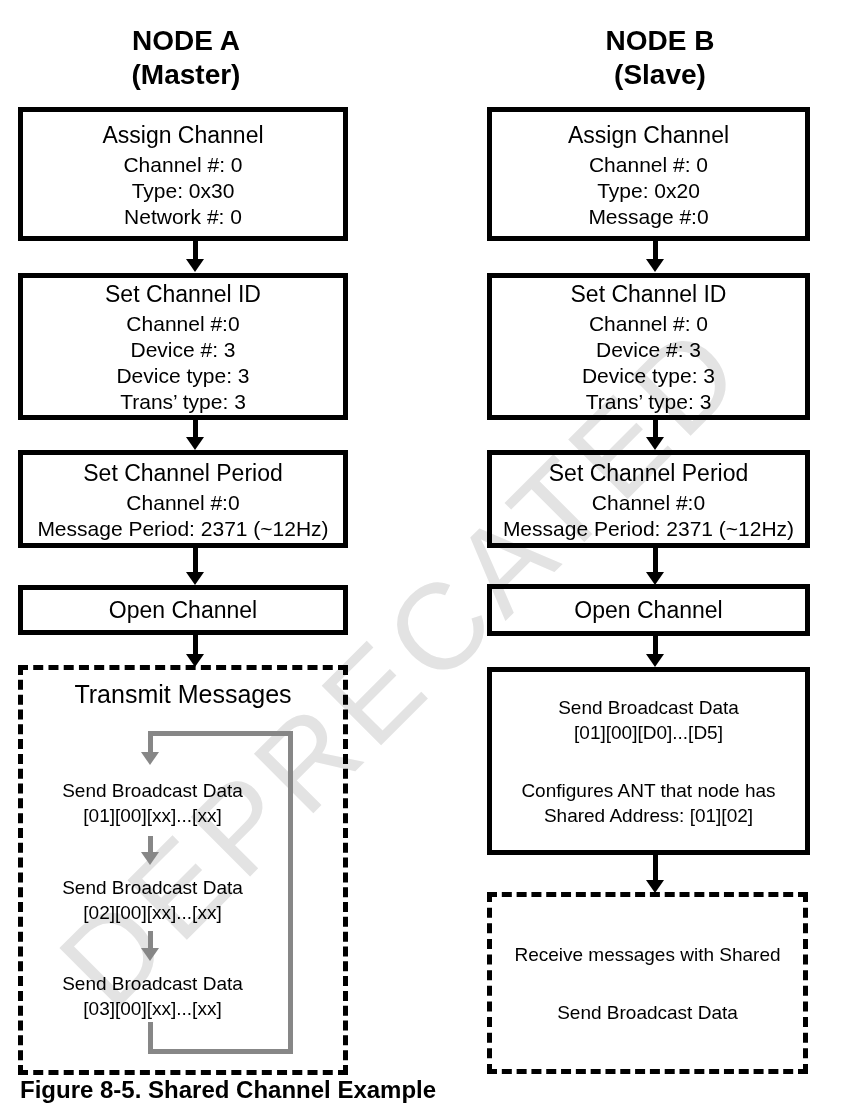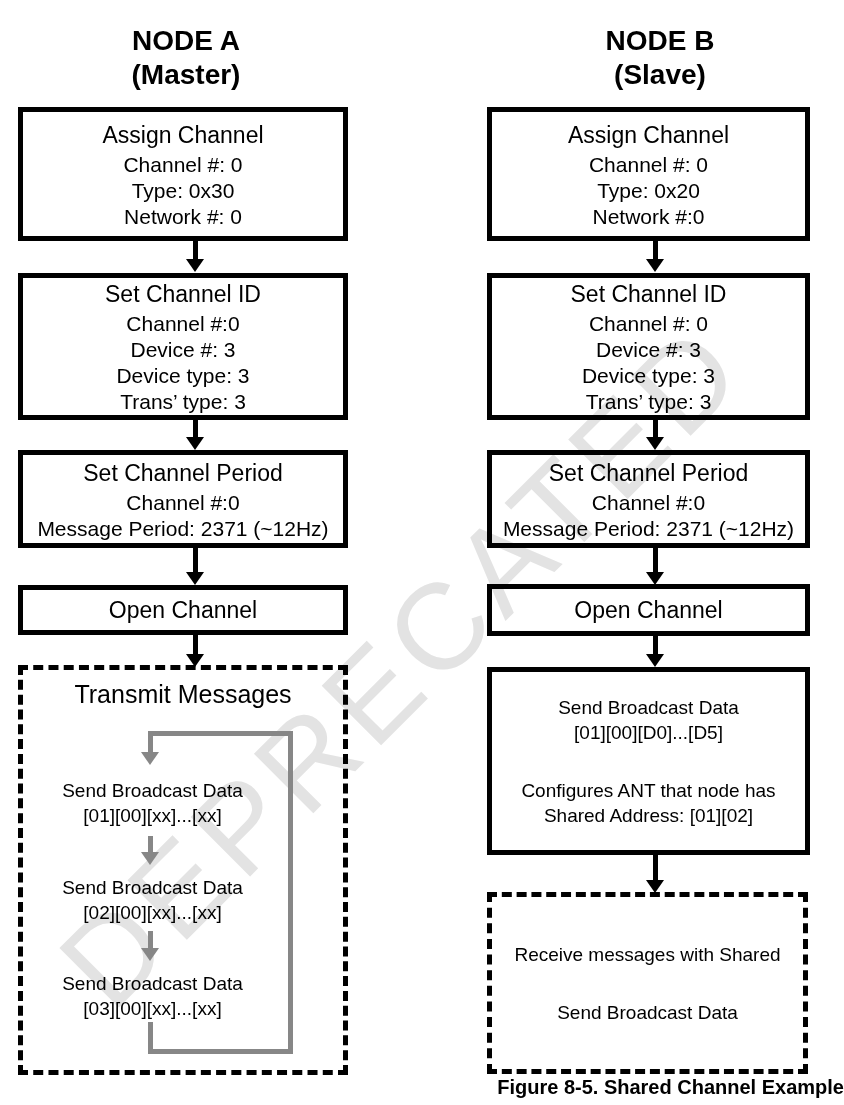--- a/index.html
+++ b/index.html
@@ -94,22 +94,22 @@
     line-height: 33px;
     z-index: 2;
   }
   .caption {
     position: absolute;
     left: 0;
     top: 1076px;
     width: 844px;
     padding-left: 20px;
     box-sizing: border-box;
-    text-align: right;
-    font-size: 20px;
+    text-align: left;
+    font-size: 24px;
     font-weight: 700;
     z-index: 2;
   }
 </style>
 </head>
 <body>
 
 <div id="page">
 
   <div class="watermark">DEPRECATED</div>
@@ -197,21 +197,21 @@
   </div>
   <div class="arrow" style="left:186px; top:633px;">
     <div class="shaft" style="height:21px;"></div>
       <div class="head"></div>
   </div>
 
   <div class="box" style="left:487px; top:107px; width:323px; height:134px;">
     <div class="heading">Assign Channel</div>
     <div class="detail">Channel #: 0</div>
     <div class="detail">Type: 0x20</div>
-    <div class="detail">Network #:0</div>
+    <div class="detail">Message #:0</div>
   </div>
 
   <div class="box" style="left:487px; top:273px; width:323px; height:147px;">
     <div class="heading">Set Channel ID</div>
     <div class="detail">Channel #: 0</div>
     <div class="detail">Device #: 3</div>
     <div class="detail">Device type: 3</div>
     <div class="detail">Trans’ type: 3</div>
   </div>
 

